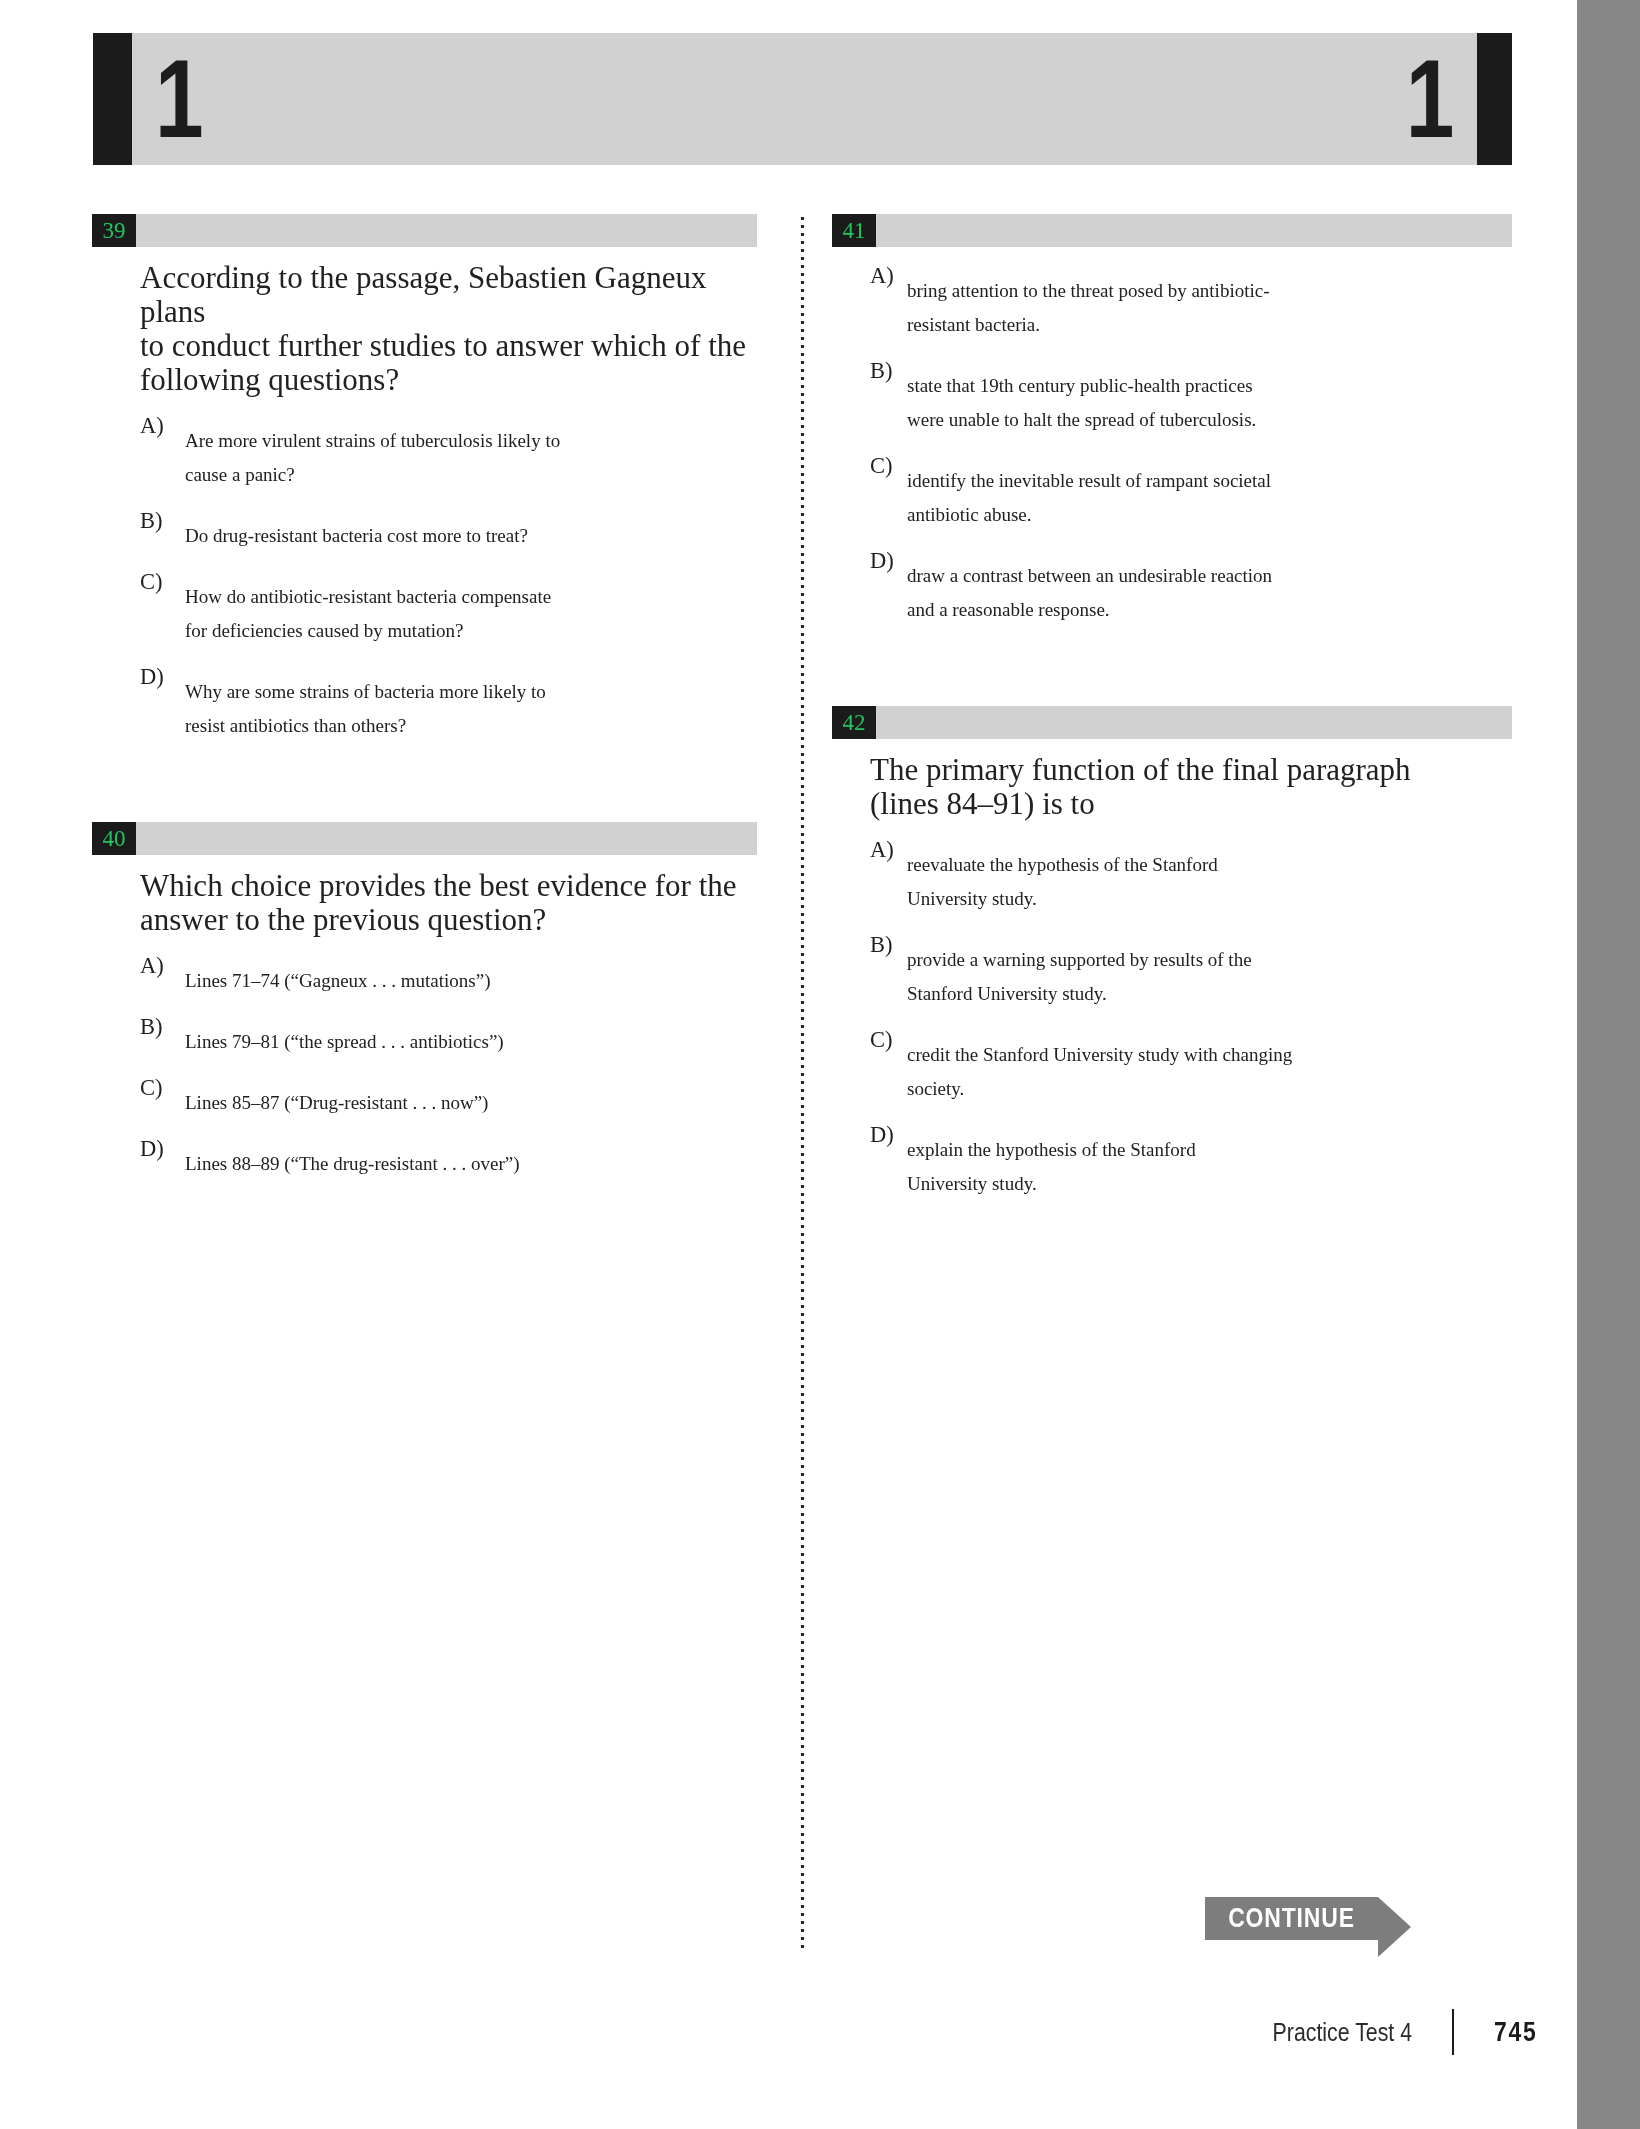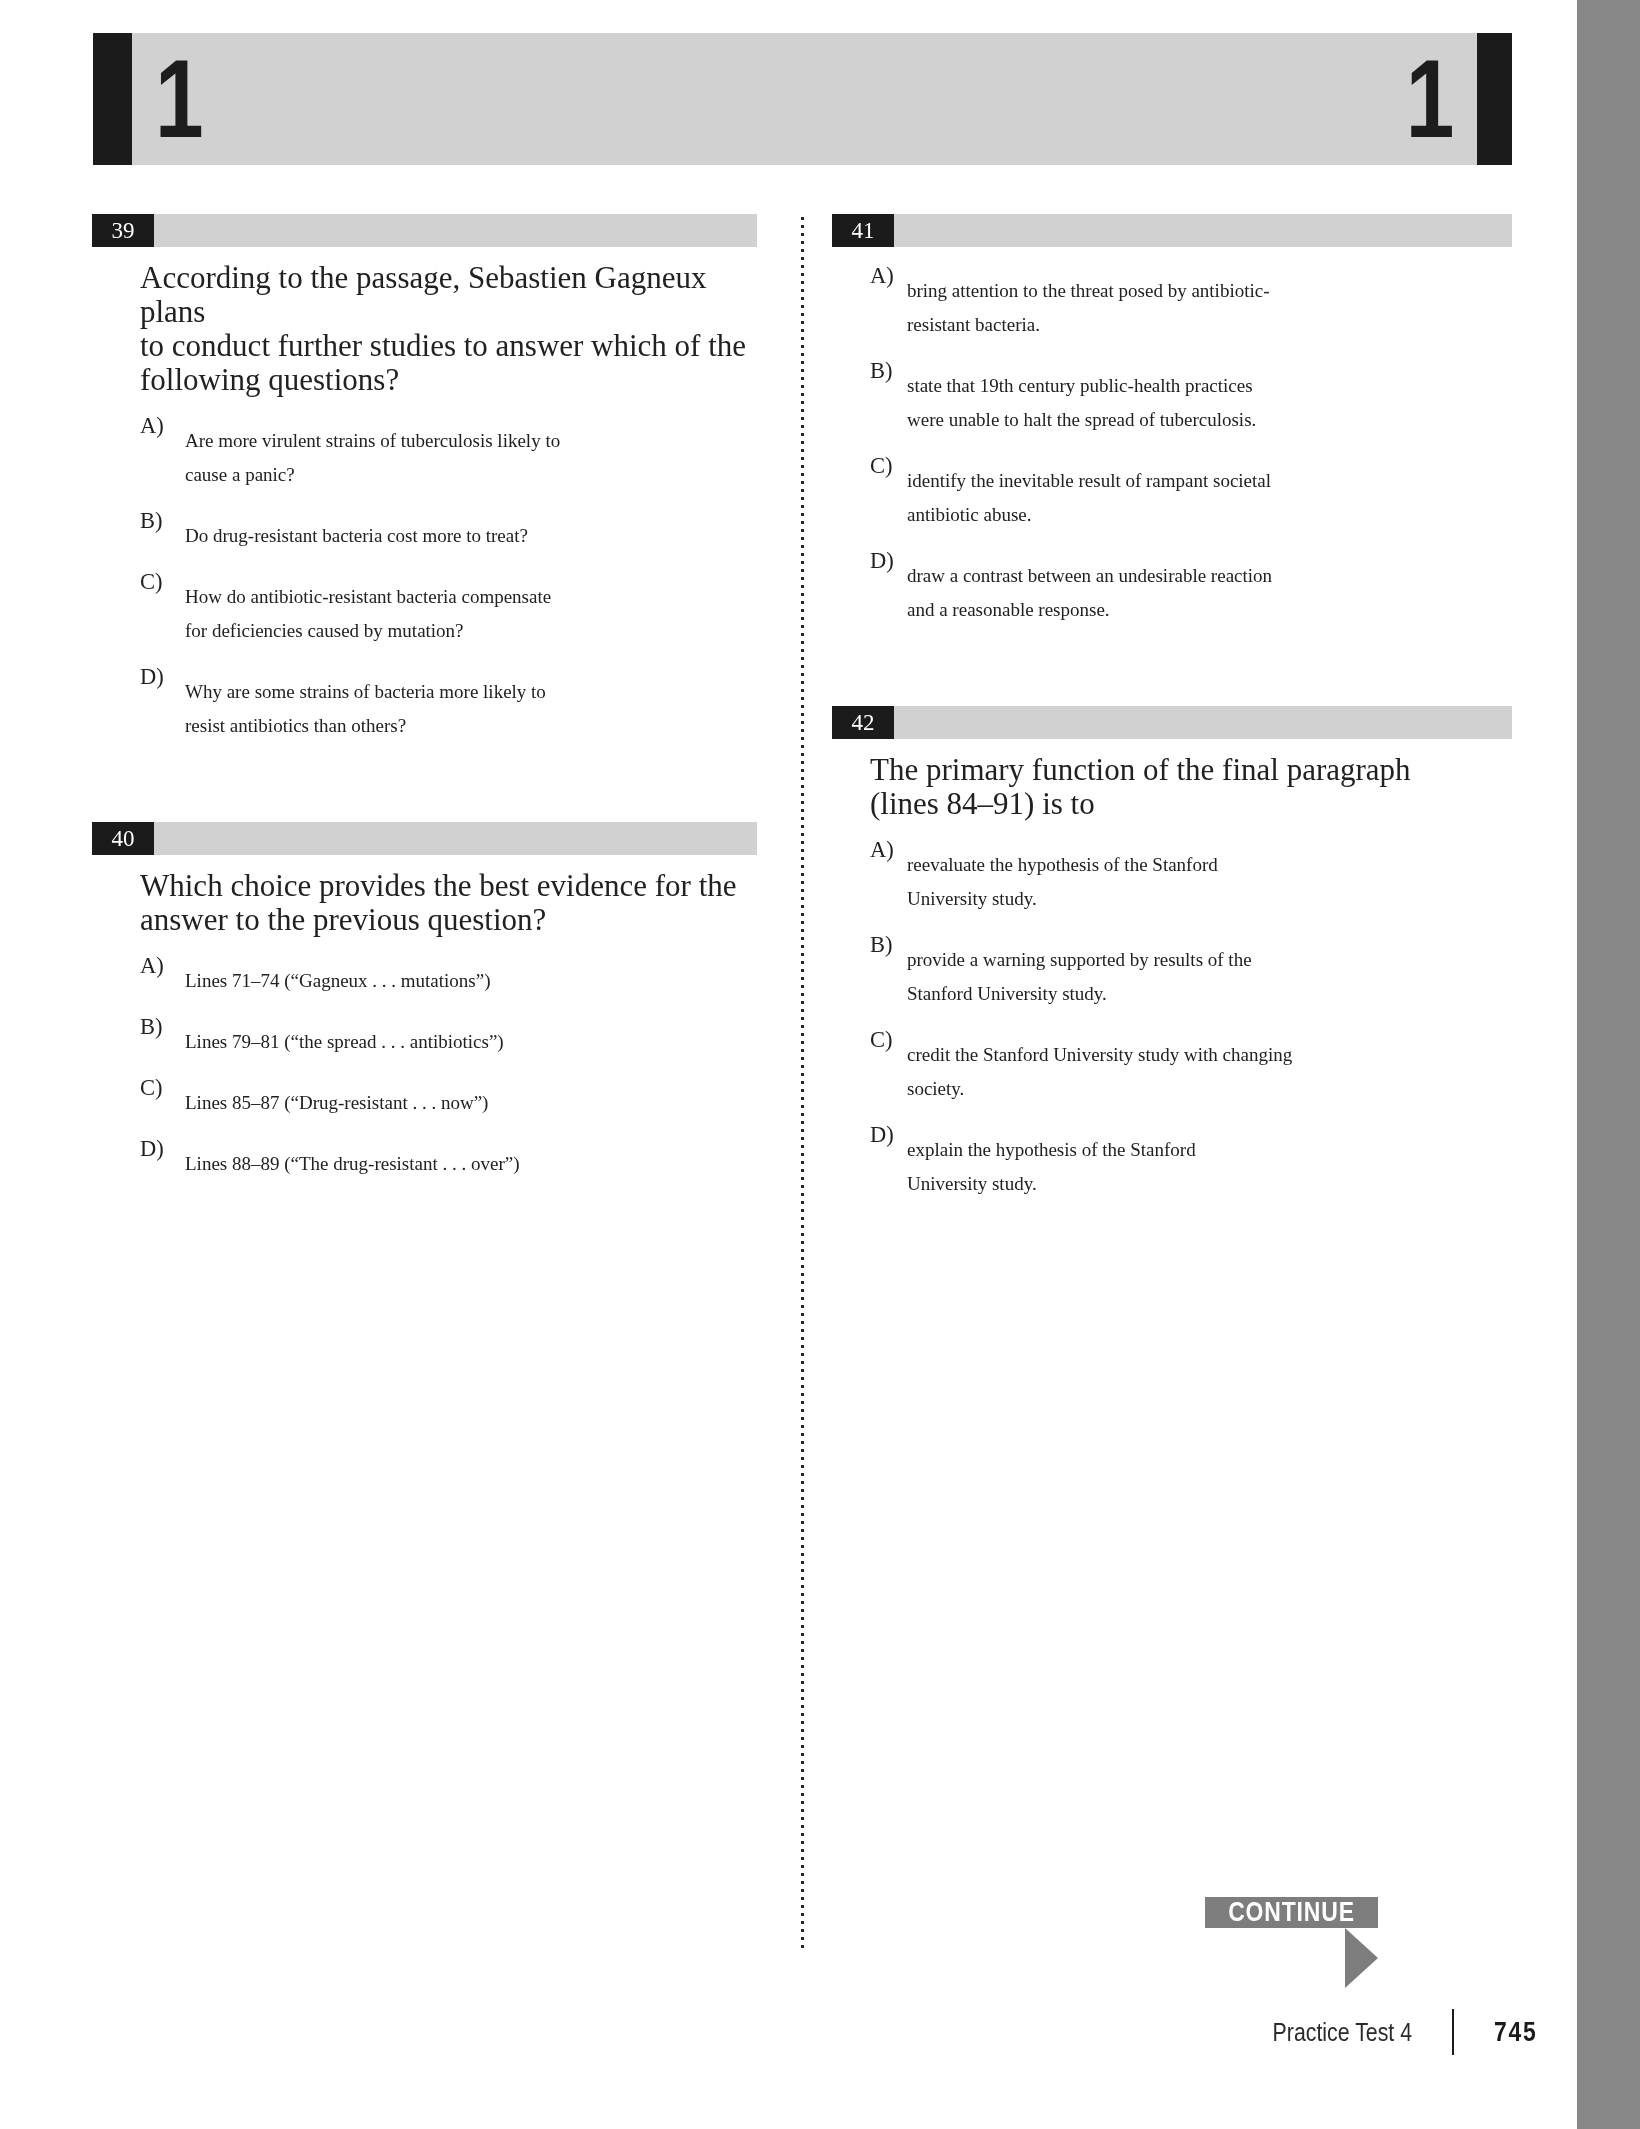--- a/index.html
+++ b/index.html
@@ -35,21 +35,21 @@
 
   
   .col{position:absolute;top:214px;}
   .col-left{left:92px;width:665px;}
   .col-right{left:832px;width:680px;}
 
   .q-bar{
     height:33px;background:#d1d1d1;display:flex;align-items:stretch;
   }
   .q-num{
-    width:62px;background:#1b1b1b;color:#ffffff;
+    width:44px;background:#1b1b1b;color:#22c55e;
     display:flex;align-items:center;justify-content:center;
     font-size:23px;font-family:"Liberation Serif", serif;
   }
   .q-second{margin-top:79px;}
 
   .q-body{padding-left:48px;}
   .col-right .q-body{padding-left:38px;}
 
   .q-text{
     margin:14px 0 0 0;
@@ -72,23 +72,22 @@
 
   
   .divider-dotted{
     position:absolute;left:801px;top:217px;width:3px;height:1731px;
     background-image:repeating-linear-gradient(to bottom,#262626 0 3px,transparent 3px 8px);
   }
 
   
   .continue-arrow{
     position:absolute;left:1205px;top:1897px;height:60px;
-    display:flex;align-items:flex-end;
+    display:flex;align-items:flex-start;
     cursor:pointer;
-    flex-direction:column;
   }
   .arrow-rect{
     width:173px;height:43px;background:#7d7d7d;
     display:flex;align-items:center;justify-content:center;
   }
   .arrow-label{
     font-family:"Liberation Sans", sans-serif;
     font-weight:bold;font-size:27px;color:#ffffff;letter-spacing:1px;
     transform:scaleX(0.85);
   }

